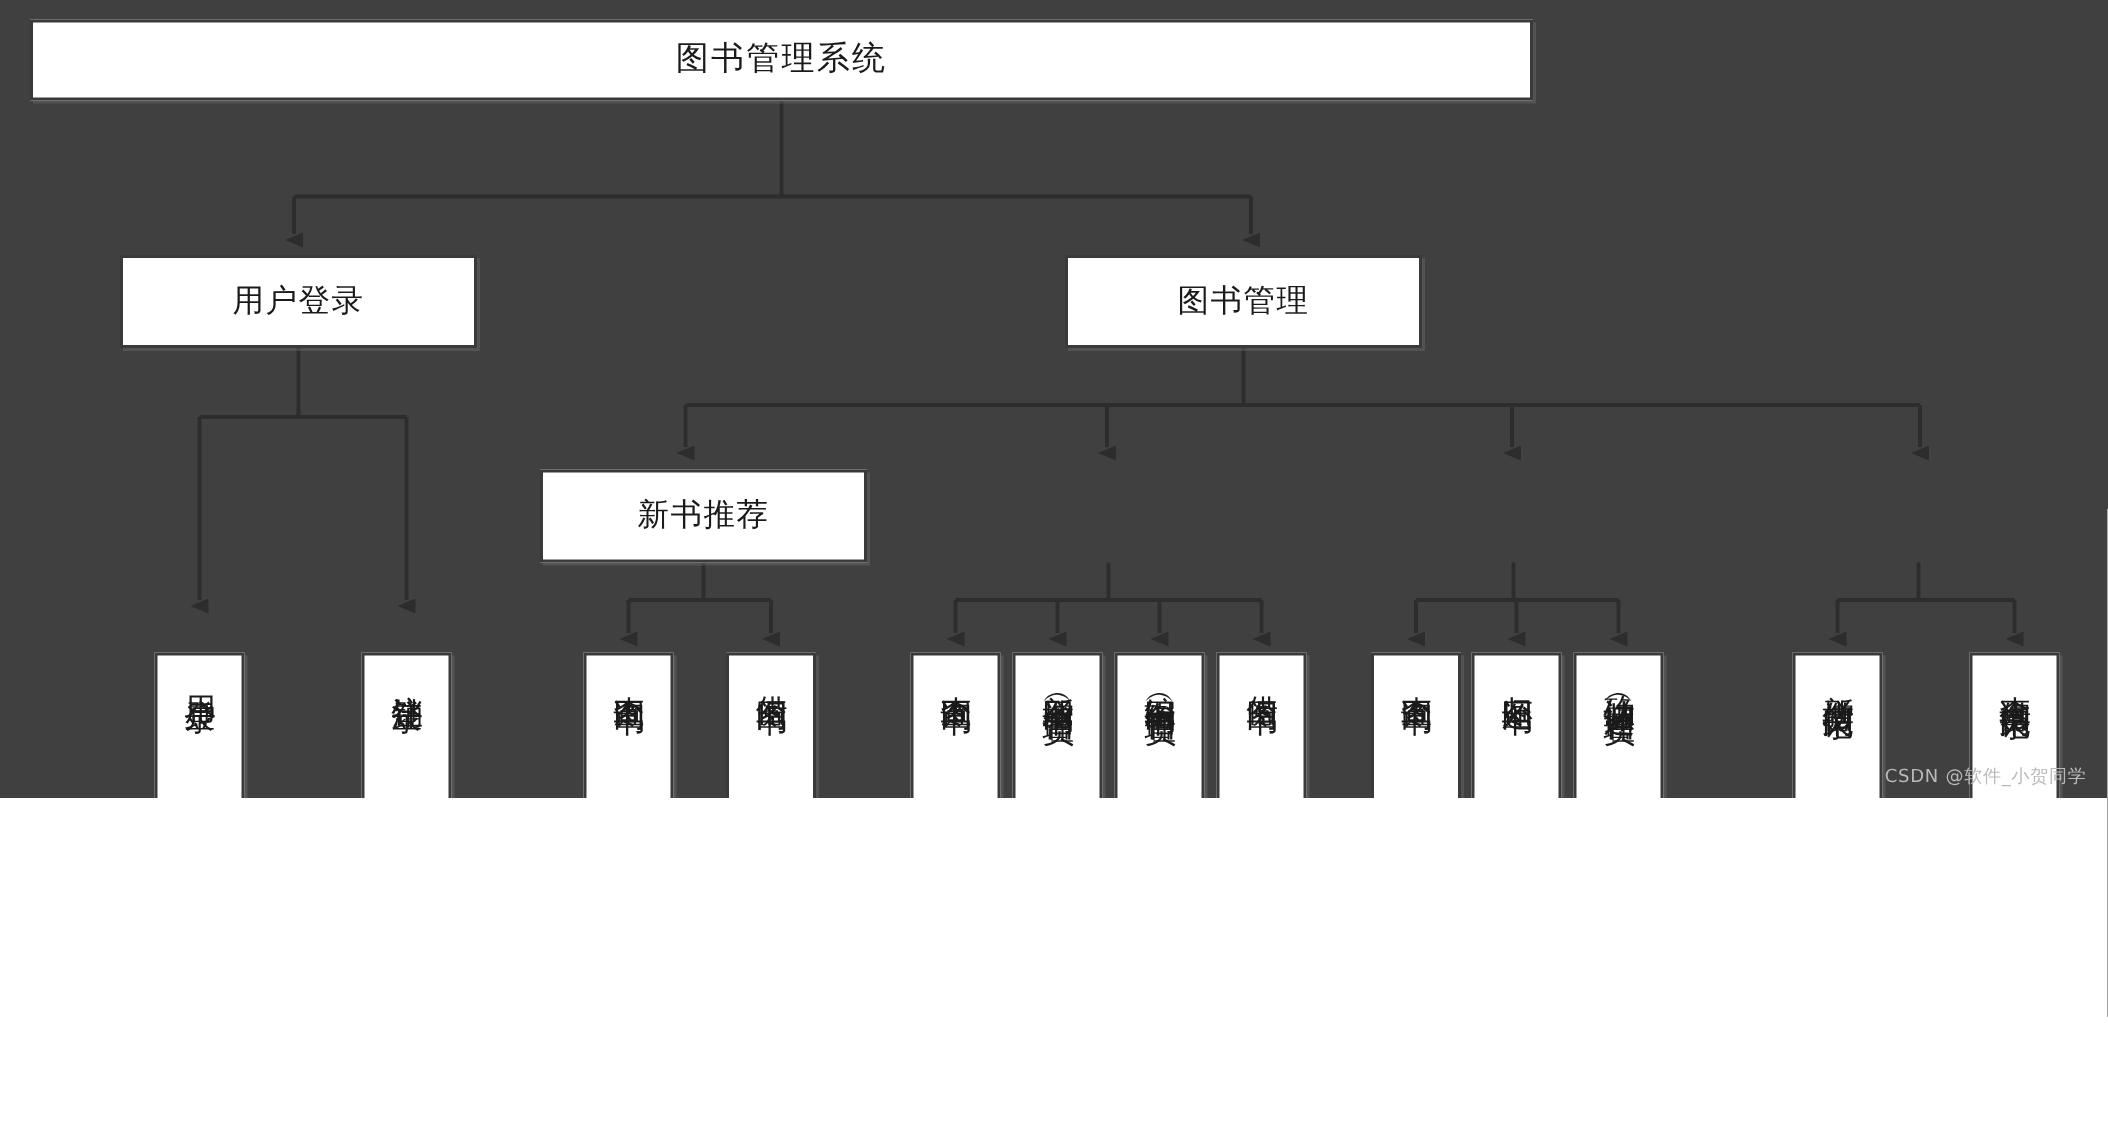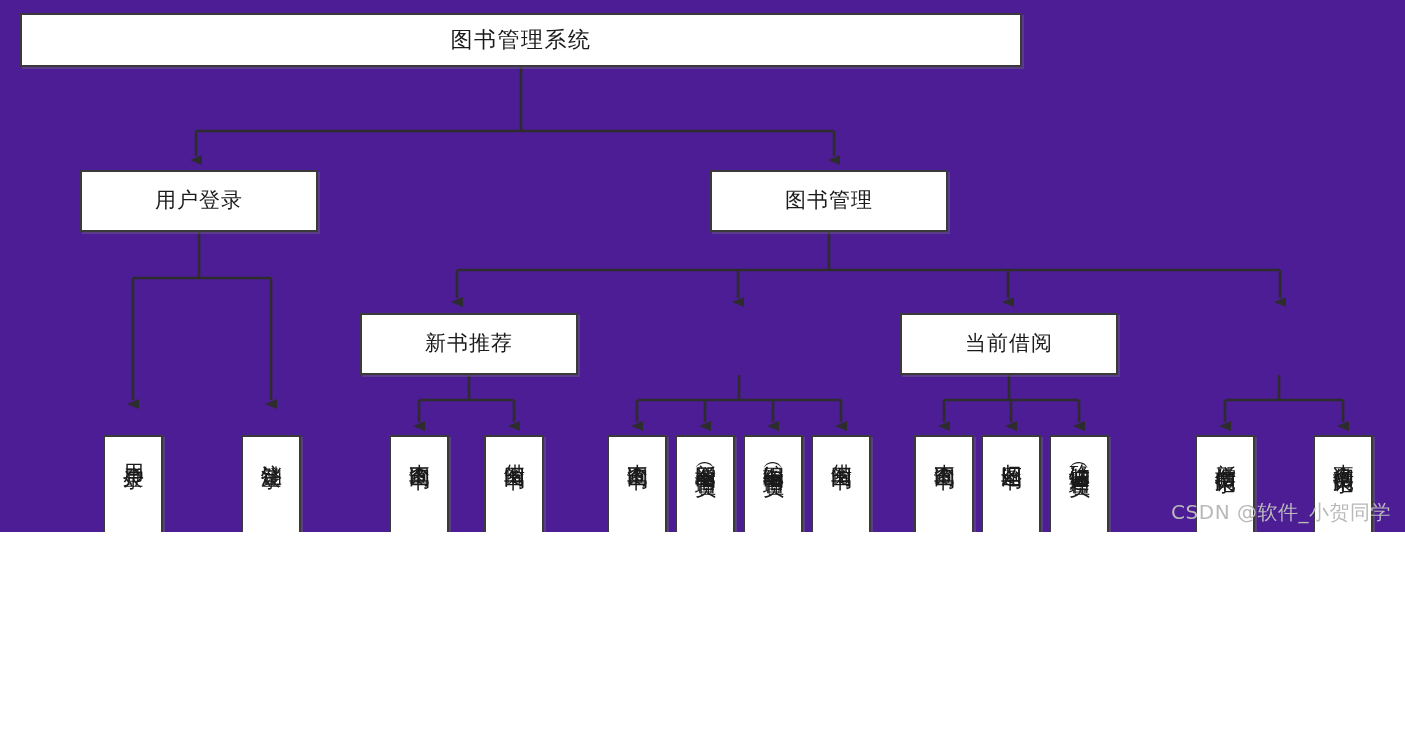--- a/index.html
+++ b/index.html
@@ -8,21 +8,21 @@
     padding: 0;
     background: #ffffff;
   }
   body {
     font-family: "DejaVu Sans", "Liberation Sans", sans-serif;
   }
   #canvas {
     position: relative;
     width: 1405px;
     height: 532px;
-    background: #4c1d95;
+    background: #404040;
     overflow: hidden;
   }
   #edges {
     position: absolute;
     left: 0;
     top: 0;
     width: 1405px;
     height: 747px;
     pointer-events: none;
   }
@@ -64,21 +64,21 @@
     text-orientation: upright;
     font-size: 21px;
     letter-spacing: 2px;
     line-height: 1.0;
     white-space: nowrap;
   }
   #watermark {
     position: absolute;
     right: 14px;
     bottom: 6px;
-    font-size: 20px;
+    font-size: 12px;
     color: #b9b9b9;
     letter-spacing: 0.5px;
     z-index: 5;
     white-space: nowrap;
     font-family: "DejaVu Sans", "Liberation Sans", sans-serif;
   }
 </style>
 </head>
 <body>
 
@@ -143,23 +143,20 @@
   <div class="node horiz" style="left:80px; top:170px; width:238px; height:62px;">
     <span class="label">用户登录</span>
   </div>
   <div class="node horiz" style="left:710px; top:170px; width:238px; height:62px;">
     <span class="label">图书管理</span>
   </div>
 
   <div class="node horiz" style="left:360px; top:313px; width:218px; height:62px;">
     <span class="label">新书推荐</span>
   </div>
-  <div class="node horiz" style="left:900px; top:313px; width:218px; height:62px;">
-    <span class="label">当前借阅</span>
-  </div>
 
   <div class="node vert" style="left:103px; top:435px; width:60px; height:300px;">
     <span class="label">用户登录</span>
   </div>
   <div class="node vert" style="left:241px; top:435px; width:60px; height:300px;">
     <span class="label">注销登录</span>
   </div>
 
   <div class="node vert" style="left:389px; top:435px; width:60px; height:300px;">
     <span class="label">查询图书</span>

